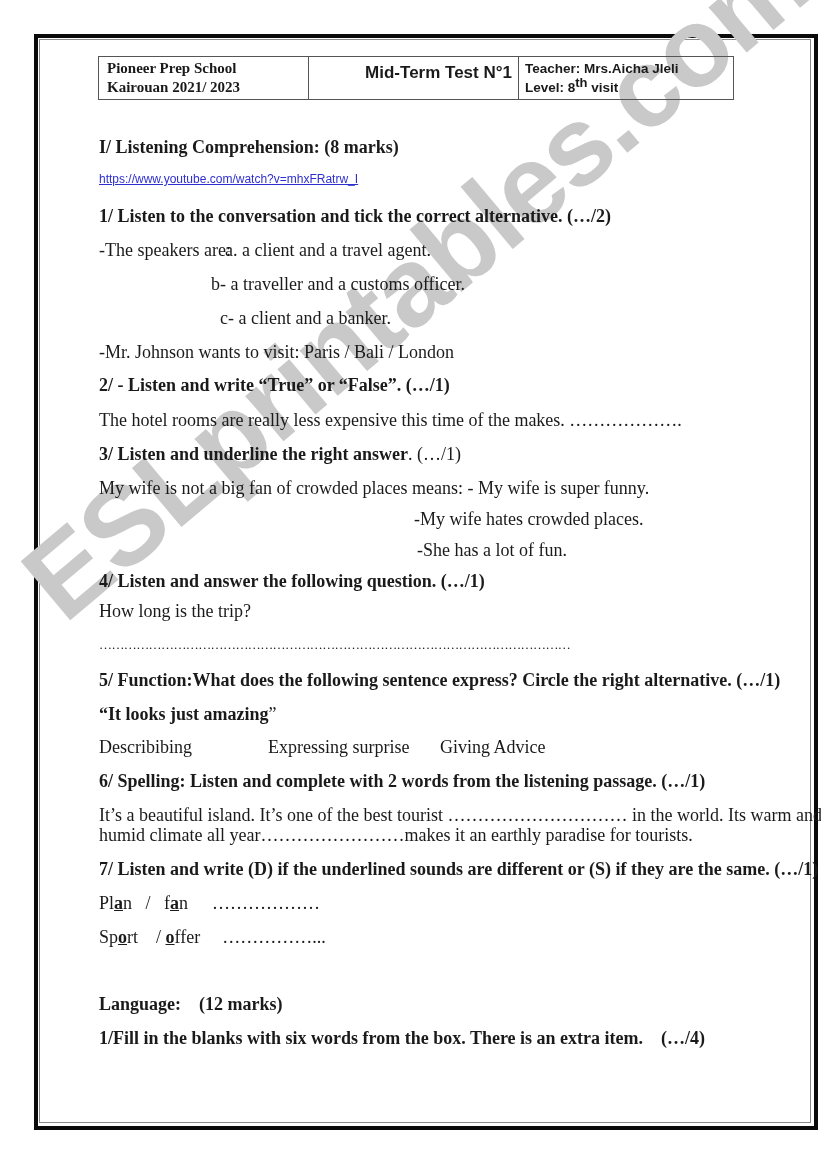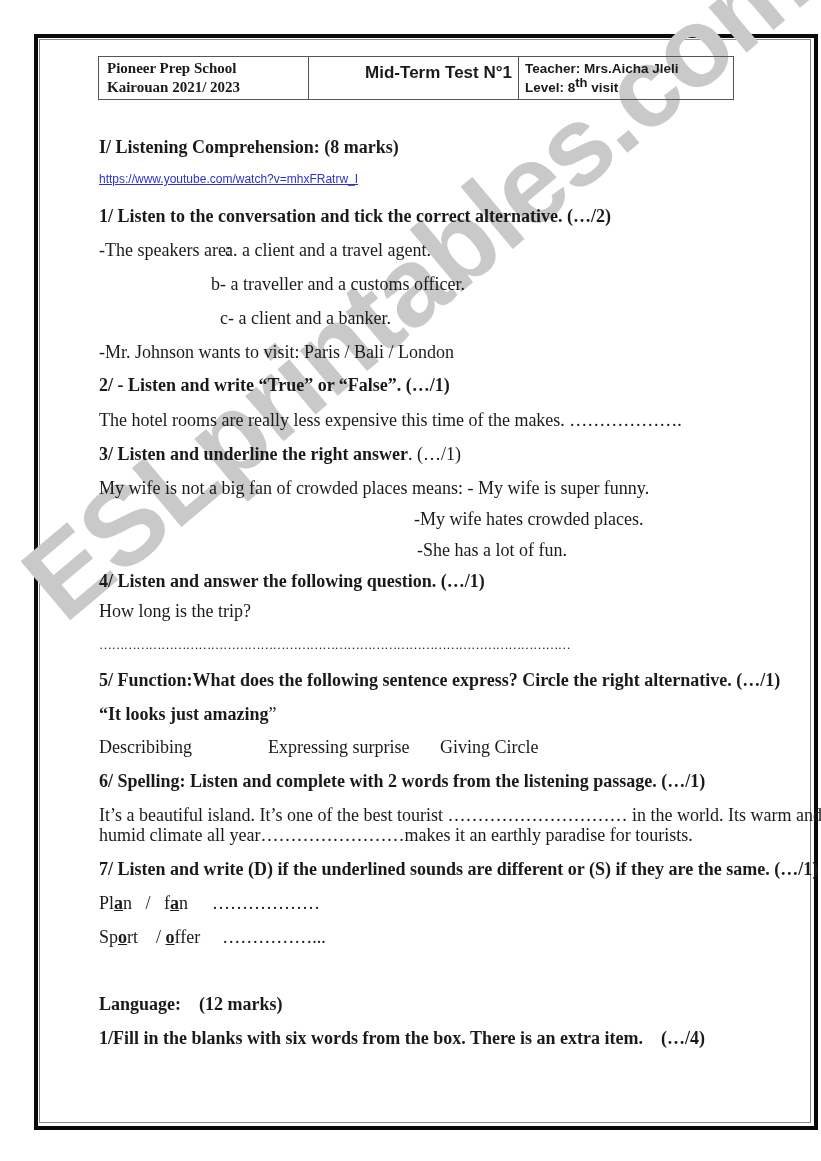--- a/index.html
+++ b/index.html
@@ -78,21 +78,21 @@
   <div class="line" style="top:540px; left:318px">-She has a lot of fun.</div>
 
   <div class="line b" style="top:571px">4/ Listen and answer the following question.     (…/1)</div>
   <div class="line" style="top:601px">How long is the trip?</div>
   <div class="line" style="top:637px; font-size:13px; letter-spacing:-0.6px">……………………………………………………………………………………………………</div>
 
   <div class="line b" style="top:670px">5/ Function:What does the following sentence express? Circle the right alternative.   (…/1)</div>
   <div class="line" style="top:704px"><span class="b">“It looks just amazing</span><span>”</span></div>
   <div class="line" style="top:737px">Describibing</div>
   <div class="line" style="top:737px; left:169px">Expressing surprise</div>
-  <div class="line" style="top:737px; left:341px">Giving Circle</div>
+  <div class="line" style="top:737px; left:341px">Giving Advice</div>
 
   <div class="line b" style="top:771px">6/ Spelling: Listen and complete with 2 words from the listening passage.    (…/1)</div>
   <div class="line" style="top:805px">It’s a beautiful island. It’s one of the best tourist ………………………… in the world. Its warm and</div>
   <div class="line" style="top:825px">humid climate all year……………………makes it an earthly paradise for tourists.</div>
 
   <div class="line b" style="top:859px">7/ Listen and write (D) if the underlined sounds are different or (S) if they are the same. (…/1)</div>
   <div class="line" style="top:893px"><span>Pl</span><span class="u">a</span><span>n</span><span style="white-space:pre">   /   </span><span>f</span><span class="u">a</span><span>n</span><span style="margin-left:24px">………………</span></div>
   <div class="line" style="top:927px"><span>Sp</span><span class="u">o</span><span>rt</span><span style="white-space:pre">    / </span><span></span><span class="u">o</span><span>ffer</span><span style="margin-left:22px">……………...</span></div>
 
   <div class="line b" style="top:994px; white-space:pre">Language:    (12 marks)</div>

